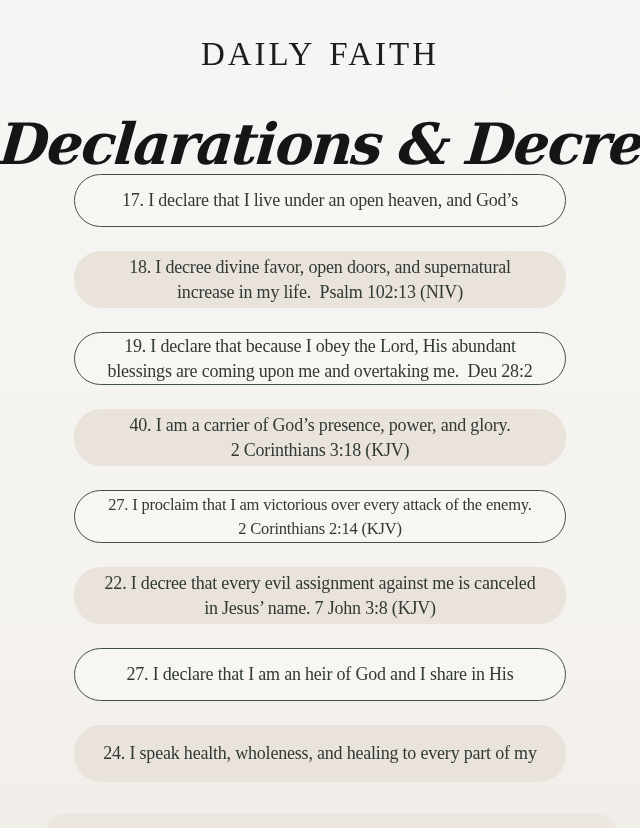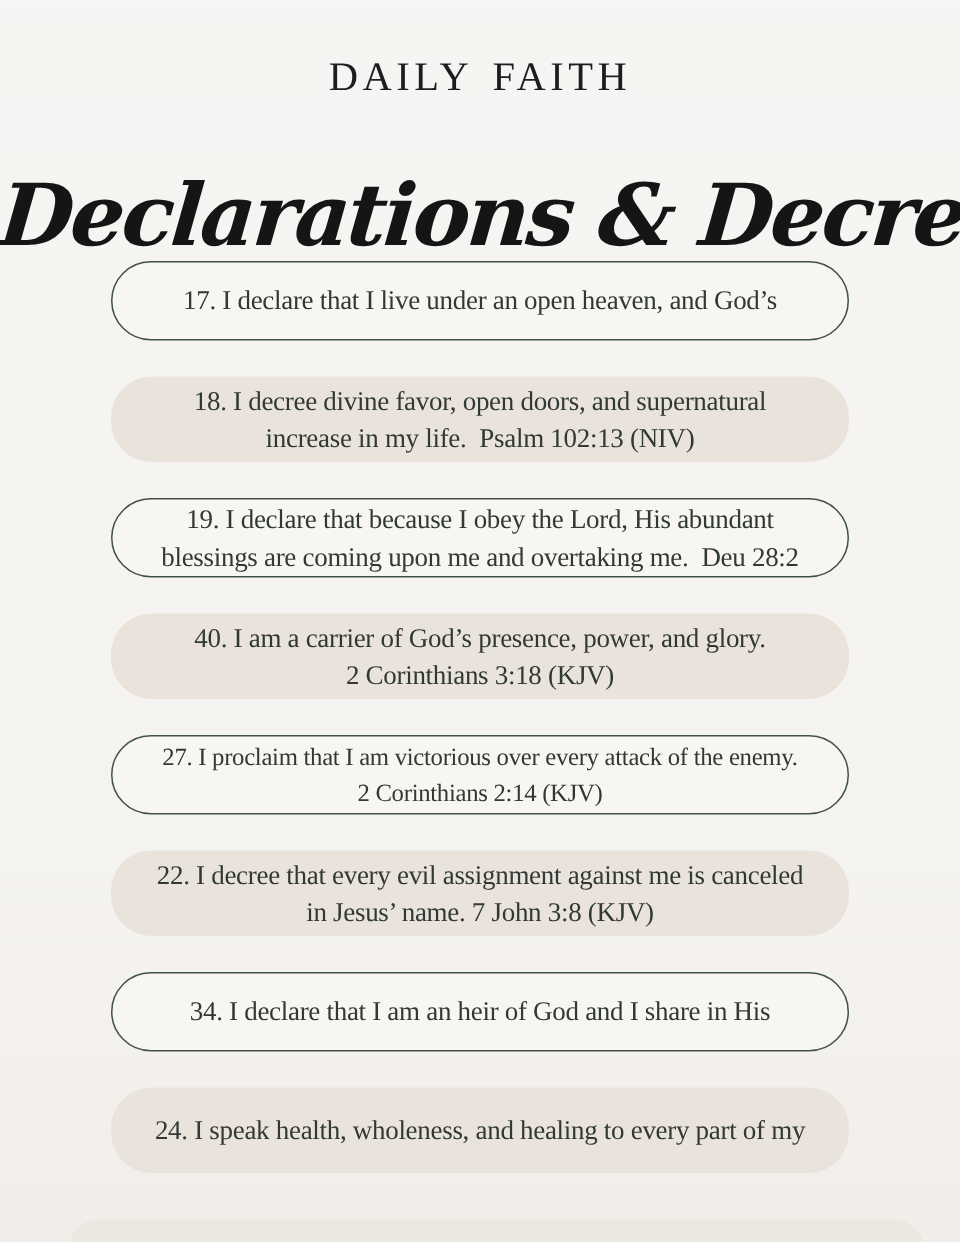--- a/index.html
+++ b/index.html
@@ -18,21 +18,21 @@
     color: #313935;
   }
 
   
   .eyebrow {
     position: absolute;
     top: 36px;
     left: 0;
     width: 100%;
     text-align: center;
-    font-size: 27px;
+    font-size: 33px;
     letter-spacing: 3px;
     word-spacing: 4px;
     color: #1c1e1d;
   }
   .script-title {
     position: absolute;
     top: 72px;
     left: 0;
     width: 100%;
     text-align: center;
@@ -129,21 +129,21 @@
       <div class="line">27. I proclaim that I am victorious over every attack of the enemy.</div>
       <div class="line">2 Corinthians 2:14 (KJV)</div>
     </section>
 
     <section class="card filled">
       <div class="line">22. I decree that every evil assignment against me is canceled</div>
       <div class="line">in Jesus’ name. 7 John 3:8 (KJV)</div>
     </section>
 
     <section class="card outlined">
-      <div class="line">34. I declare that I am an heir of God and I share in His</div>
+      <div class="line">27. I declare that I am an heir of God and I share in His</div>
     </section>
 
     <section class="card filled">
       <div class="line">24. I speak health, wholeness, and healing to every part of my</div>
     </section>
 
   </div>
 
   <div class="next-card-peek"></div>
 

